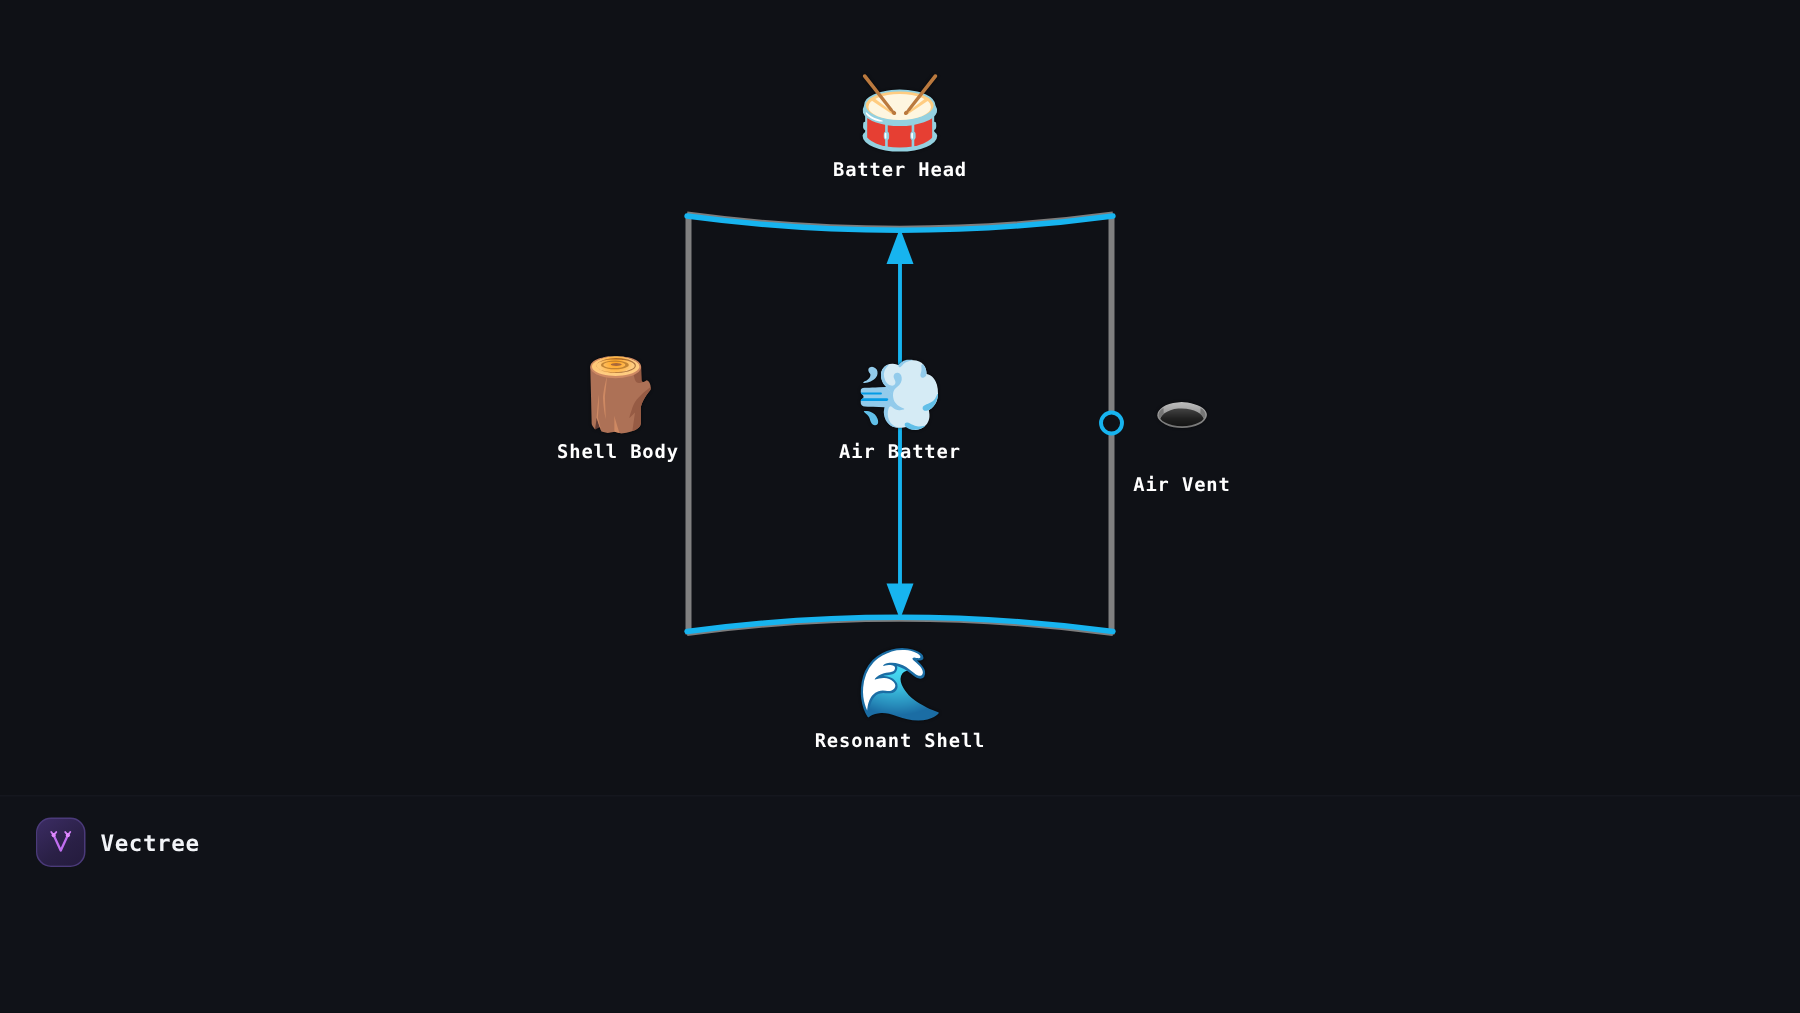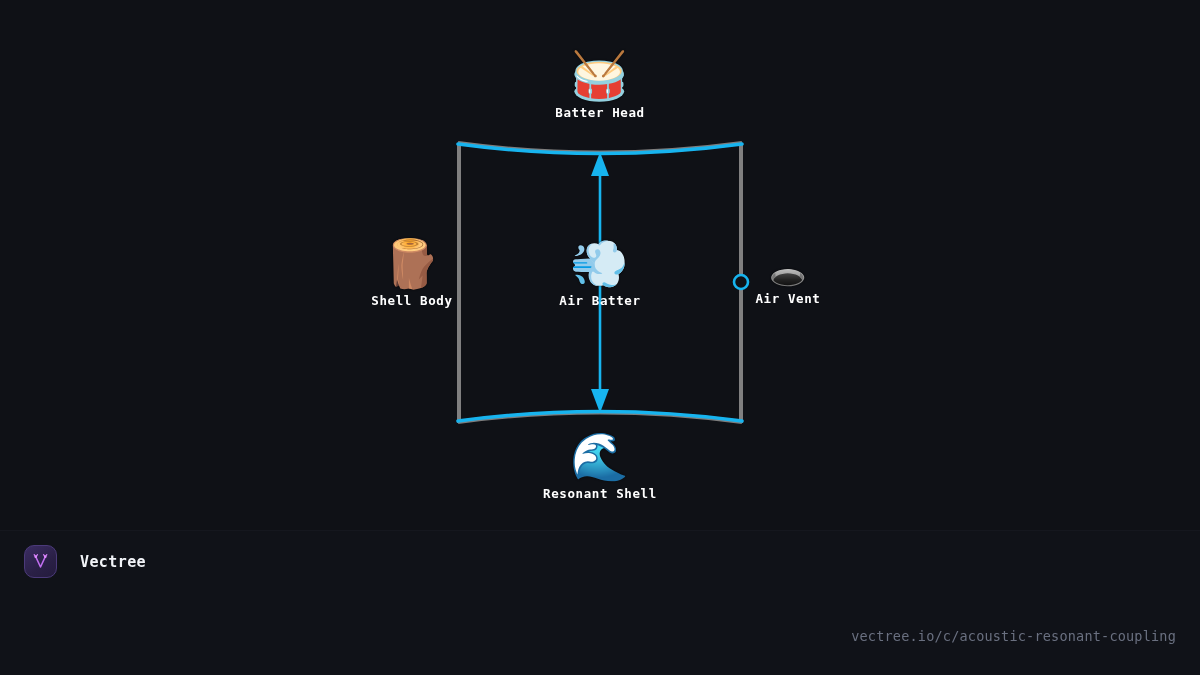--- a/index.html
+++ b/index.html
@@ -40,29 +40,29 @@
   #node-air      { left:500px; top:240px; width:200px; }
   #node-vent     { left:688px; top:258px; width:200px; }
   #node-resonant { left:500px; top:433px; width:200px; }
 
   #node-batter   .emoji { font-size:47px; }
   #node-shell    .emoji { font-size:47px; }
   #node-air      .emoji { font-size:47px; }
   #node-vent     .emoji { font-size:30px; }
   #node-resonant .emoji { font-size:47px; }
 
-  #node-vent .nlabel { margin-top:3px; }
+  #node-vent .nlabel { margin-top:27px; }
 
   
   #footer {
     position:absolute; left:0; top:530px; width:1200px; height:145px;
     background:#101218;
     border-top:1px solid #15171e;
   }
-  #brand { position:absolute; left:24px; top:14px; display:flex; align-items:center; gap:23px; }
+  #brand { position:absolute; left:24px; top:14px; display:flex; align-items:center; gap:10px; }
   #brand-mark {
     width:33px; height:33px; border-radius:10px;
     background:linear-gradient(145deg,#3b2c63 0%,#2a2046 60%,#241b3d 100%);
     border:1px solid #4b3a7a;
     display:flex; align-items:center; justify-content:center;
   }
   #brand-name {
     font-family:"DejaVu Sans Mono", monospace;
     font-size:15px; font-weight:700; color:#f2f4f8; letter-spacing:.4px;
   }
@@ -143,17 +143,16 @@
           <path d="M18 6 L15.8 3.4" fill="none" stroke="#d07df5" stroke-width="1.6" stroke-linecap="round"></path>
           <path d="M18 6 L20 3.4" fill="none" stroke="#d07df5" stroke-width="1.6" stroke-linecap="round"></path>
           <circle cx="6" cy="6" r="1.7" fill="#e08bff"></circle>
           <circle cx="18" cy="6" r="1.7" fill="#e08bff"></circle>
         </svg>
       </div>
       <span id="brand-name">Vectree</span>
     </div>
 
 
-    <div id="siteurl">vectree.io/c/acoustic-resonant-coupling</div>
 
   </div>
 
 </div>
 
 </body></html>

